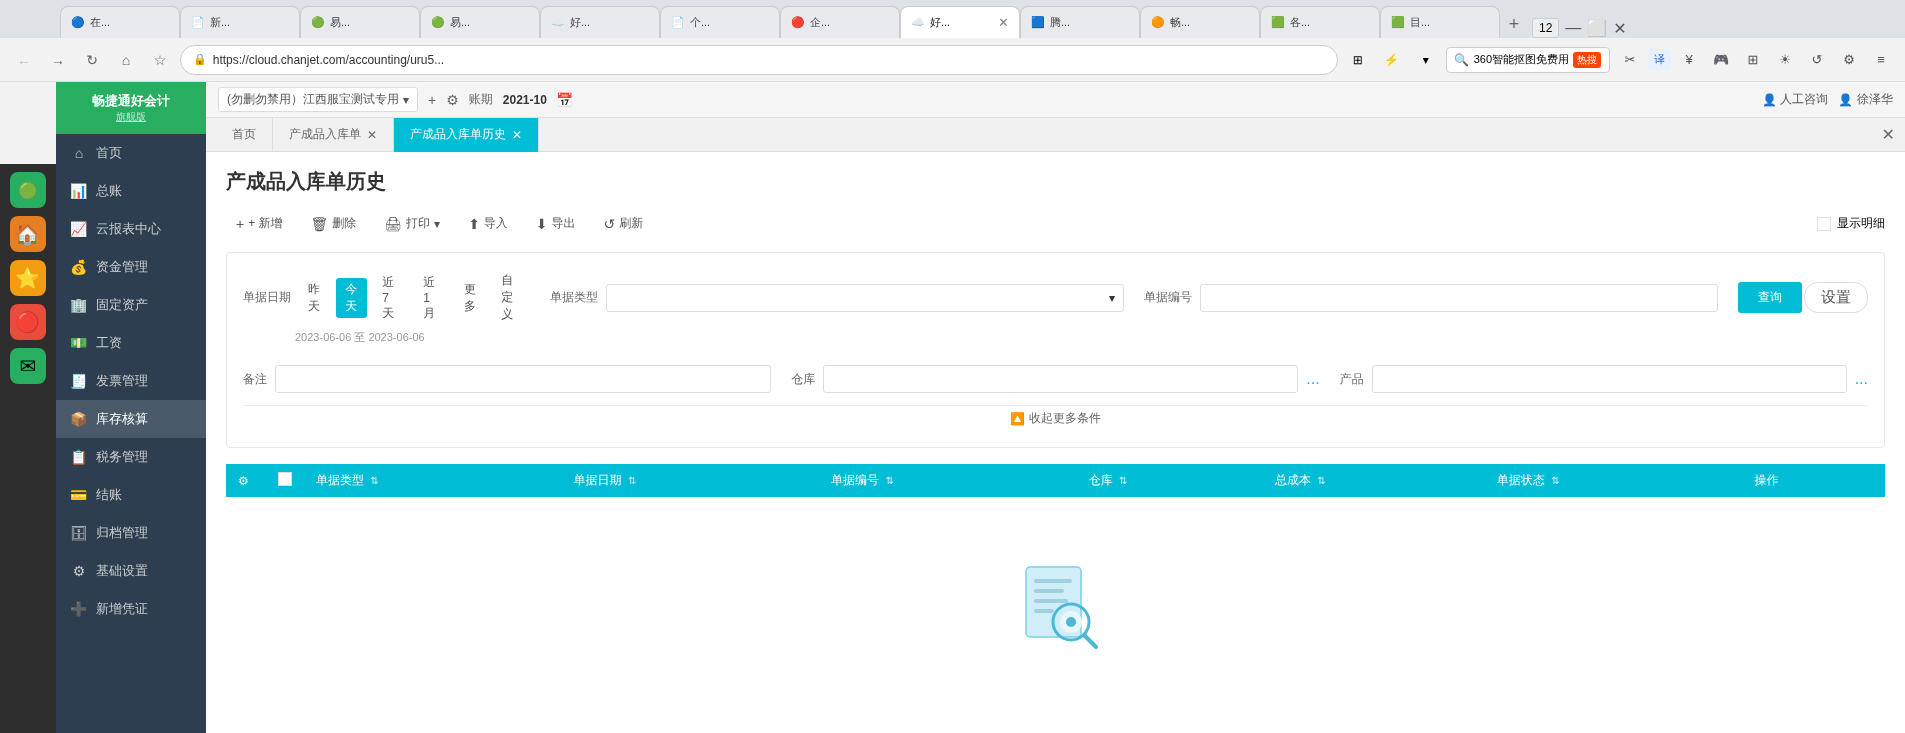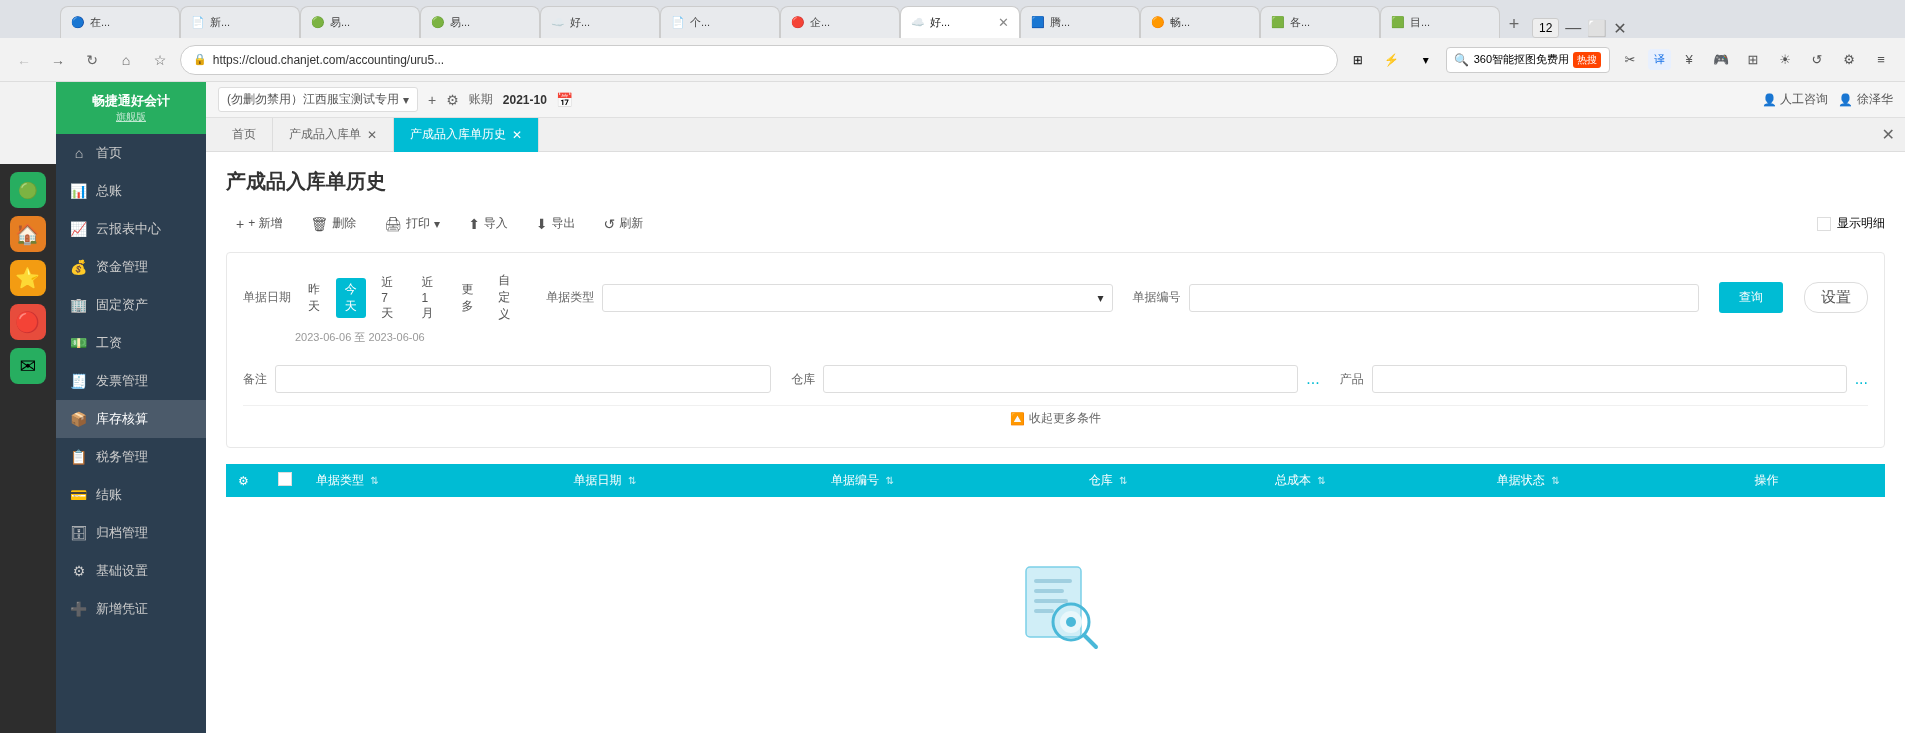--- a/index.html
+++ b/index.html
@@ -374,21 +374,21 @@
                 <span class="search-label">单据类型</span>
                 <div class="search-select" style="flex:1;">
                   <span></span>
                   <span>▾</span>
                 </div>
               </div>
               <div class="search-field" style="flex:2;">
                 <span class="search-label">单据编号</span>
                 <input class="search-input-field" type="text" style="">
               </div>
-              <div style="display:flex;gap:21px;">
+              <div style="display:flex;gap:2px;">
                 <button class="query-btn">查询</button>
                 <button class="setting-btn">设置</button>
               </div>
             </div>
 
             <div style="padding-left:52px;margin-top:-8px;margin-bottom:20px;">
               <span class="date-range">2023-06-06 至 2023-06-06</span>
             </div>
 
             <div class="search-row">

